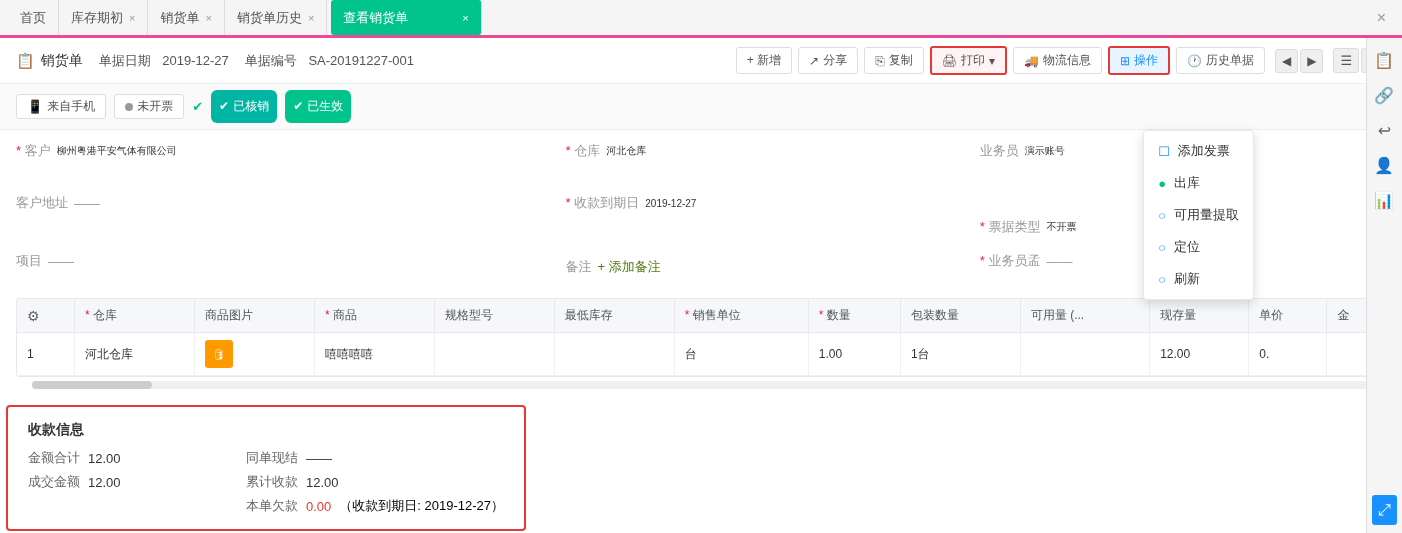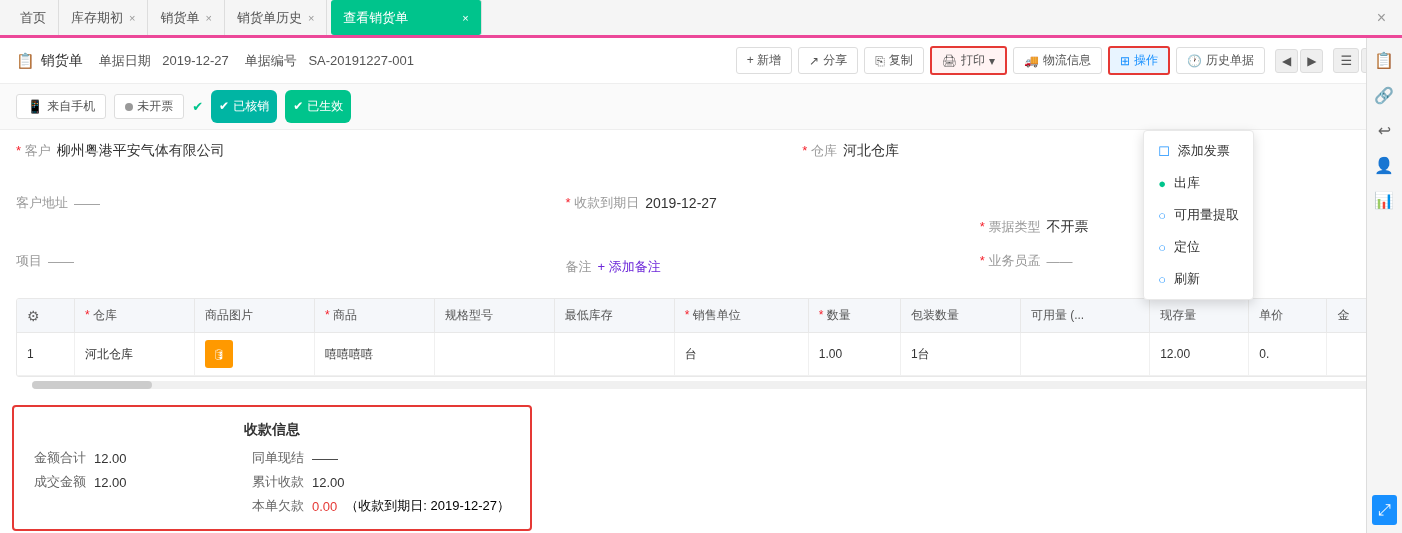--- a/index.html
+++ b/index.html
@@ -56,39 +56,39 @@
     .sec-btn .dot.gray { background: #999; }
     .check-icon { color: #00c48c; font-size: 13px; }
     .status-tag { padding: 8px 8px; border-radius: 6px; font-size: 12px; background: #00c48c; color: #fff; }
 
     
     .form-section { padding: 12px 16px; background: #fff; }
     .form-row { display: flex; align-items: center; margin-bottom: 10px; gap: 8px; }
     .form-group { display: flex; align-items: center; gap: 6px; flex: 1; }
     .form-label { color: #999; font-size: 13px; white-space: nowrap; }
     .form-label.required::before { content: "* "; color: #f5222d; }
-    .form-value { color: #333; font-size: 14px; }
+    .form-value { color: #333; font-size: 10px; }
     .form-dash { color: #999; }
-    .add-note { color: #6d28d9; cursor: pointer; font-size: 13px; display: flex; align-items: center; gap: 3px; }
+    .add-note { color: #4d7c0f; cursor: pointer; font-size: 13px; display: flex; align-items: center; gap: 3px; }
 
     
     .table-wrap { margin: 0 16px; border: 1px solid #e8e8e8; border-radius: 3px; overflow: auto; }
     table { width: 100%; border-collapse: collapse; font-size: 12px; }
     thead tr { background: #f5f7fa; }
     thead th { padding: 8px 10px; text-align: left; color: #555; font-weight: 500; border-bottom: 1px solid #e8e8e8; border-right: 1px solid #e8e8e8; white-space: nowrap; }
     thead th.required::before { content: "* "; color: #f5222d; }
     tbody tr td { padding: 7px 10px; border-bottom: 1px solid #f0f0f0; border-right: 1px solid #f0f0f0; color: #333; }
     tbody tr.subtotal td { background: #fafafa; color: #555; }
     .gear-icon { color: #666; font-size: 14px; }
     .product-img { width: 28px; height: 28px; background: #ff9900; border-radius: 3px; display: flex; align-items: center; justify-content: center; color: #fff; font-size: 10px; }
 
     
     .payment-box {
-      margin: 12px 12px; border: 2px solid #e53935; border-radius: 4px; padding: 14px 20px;
-      background: #fff; max-width: 520px; text-align: center;
+      margin: 12px 6px; border: 2px solid #e53935; border-radius: 4px; padding: 14px 20px;
+      background: #fff; max-width: 520px;
     }
     .payment-title { font-size: 14px; font-weight: 600; color: #333; margin-bottom: 10px; }
     .payment-grid { display: grid; grid-template-columns: 1fr; gap: 6px 6px; }
     .payment-row { display: flex; align-items: center; gap: 8px; font-size: 13px; }
     .payment-label { color: #666; white-space: nowrap; }
     .payment-value { color: #333; }
     .payment-value.red { color: #e53935; }
     .payment-value.link { color: #000000; }
 
     
@@ -228,20 +228,24 @@
 
   <div class="form-section">
     <div class="form-row">
       <div class="form-group" style="flex:2;">
         <span class="form-label required">客户</span>
         <span class="form-value">柳州粤港平安气体有限公司</span>
       </div>
       <div class="form-group" style="flex:1.5;">
         <span class="form-label required">仓库</span>
         <span class="form-value">河北仓库</span>
+      </div>
+      <div class="form-group" style="flex:1.5;">
+        <span class="form-label">业务员</span>
+        <span class="form-value">演示账号</span>
       </div>
     </div>
     <div class="form-row">
       <div class="form-group" style="flex:2;">
         <span class="form-label">客户地址</span>
         <span class="form-dash">——</span>
       </div>
       <div class="form-group" style="flex:1.5;">
         <span class="form-label required">收款到期日</span>
         <span class="form-value">2019-12-27</span>

